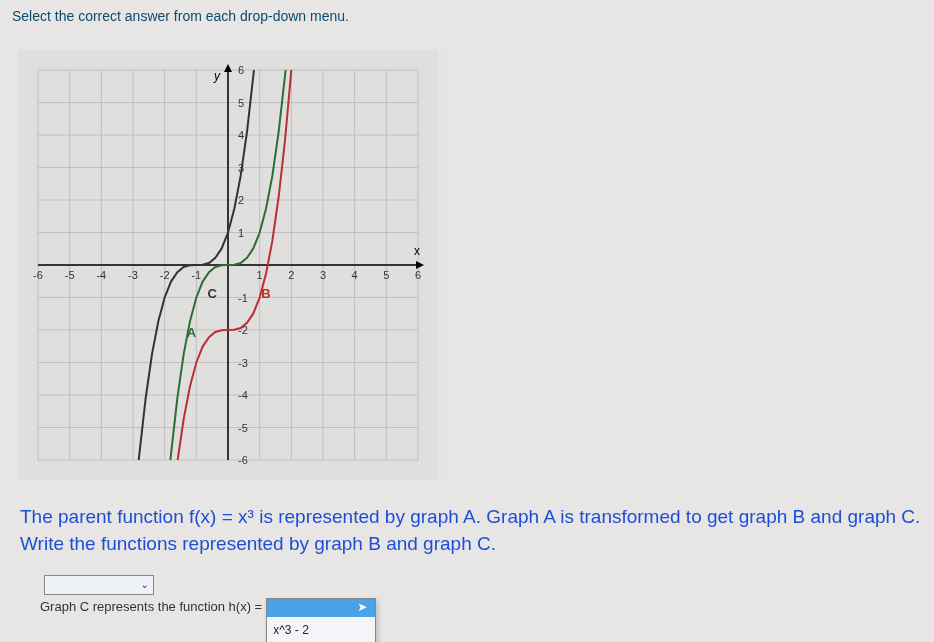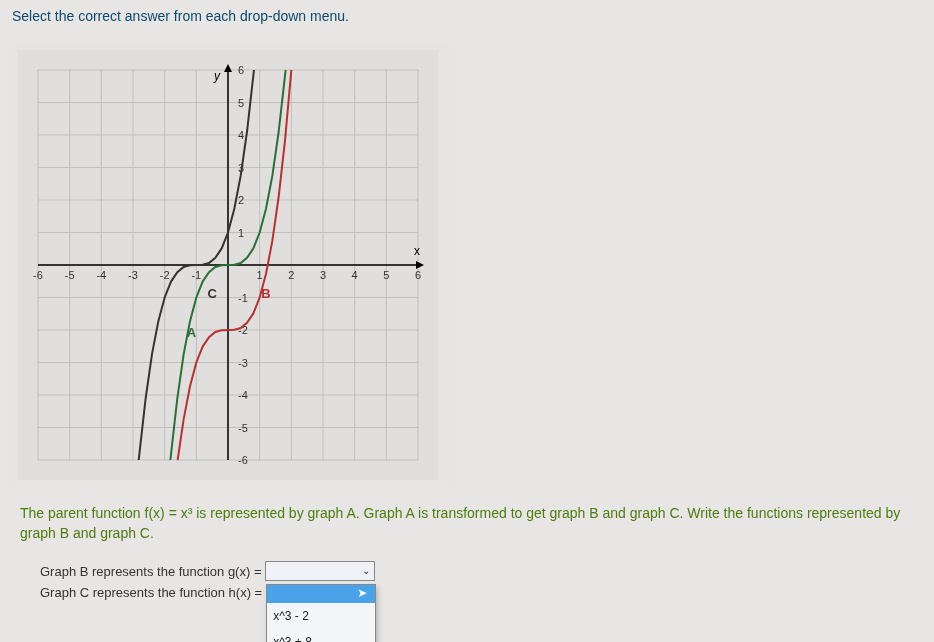--- a/index.html
+++ b/index.html
@@ -16,22 +16,22 @@
     margin-bottom: 20px;
   }
   .chart-wrap {
     background: #e6e5e3;
     width: 440px;
     padding: 6px;
     margin-bottom: 18px;
   }
   svg.chart { display: block; background: #e0dfdd; }
   .desc {
-    font-size: 14px;
-    color: #4d7c0f;
+    font-size: 19px;
+    color: #1d4ed8;
     margin: 10px 0 18px 8px;
     line-height: 1.4;
   }
   .answer-block {
     margin-left: 28px;
     font-size: 13px;
     color: #333;
   }
   .answer-row {
     display: flex;
@@ -152,21 +152,20 @@
       <text x="243.25" y="247.5" font-size="13" font-weight="bold" fill="#b83030">B</text>
       <path d="M120.7 410 L121.33333333333333 404.475 L127.66666666666666 348.25 L134 304.05 L140.33333333333331 271.225 L146.66666666666666 247.5 L153 231.575 L159.33333333333334 222.15 L165.66666666666666 216.95 L172 215.325 L178.33333333333334 215 L184.66666666666669 214.67499999999998 L191 213.05 L197.33333333333331 207.85 L203.66666666666666 198.425 L210 182.49999999999997 L216.33333333333334 158.775 L222.66666666666666 125.94999999999999 L228.99999999999997 81.75 L235.33333333333331 25.524999999999977 L235.96666666666667 20 " stroke="#333333" stroke-width="2" fill="none"></path>
       <text x="189.41666666666666" y="247.5" font-size="13" font-weight="bold" fill="#333333">C</text>
     </svg>
 </div>
 
 <div class="desc">The parent function f(x) = x³ is represented by graph A. Graph A is transformed to get graph B and graph C. Write the functions represented by graph B and graph C.</div>
 
 <div class="answer-block">
   <div class="answer-row">
-    <span class="answer-label">Graph B represents the function g(x) =</span>
     <span class="select-box">
       <span class="select-arrow">⌄</span>
     </span>
   </div>
   <div class="answer-row" style="align-items:flex-start;">
     <span class="answer-label">Graph C represents the function h(x) =</span>
     <div style="display:inline-block;">
       <div class="dropdown-panel">
         <div class="hilite">
           <span class="cursor">➤</span>

